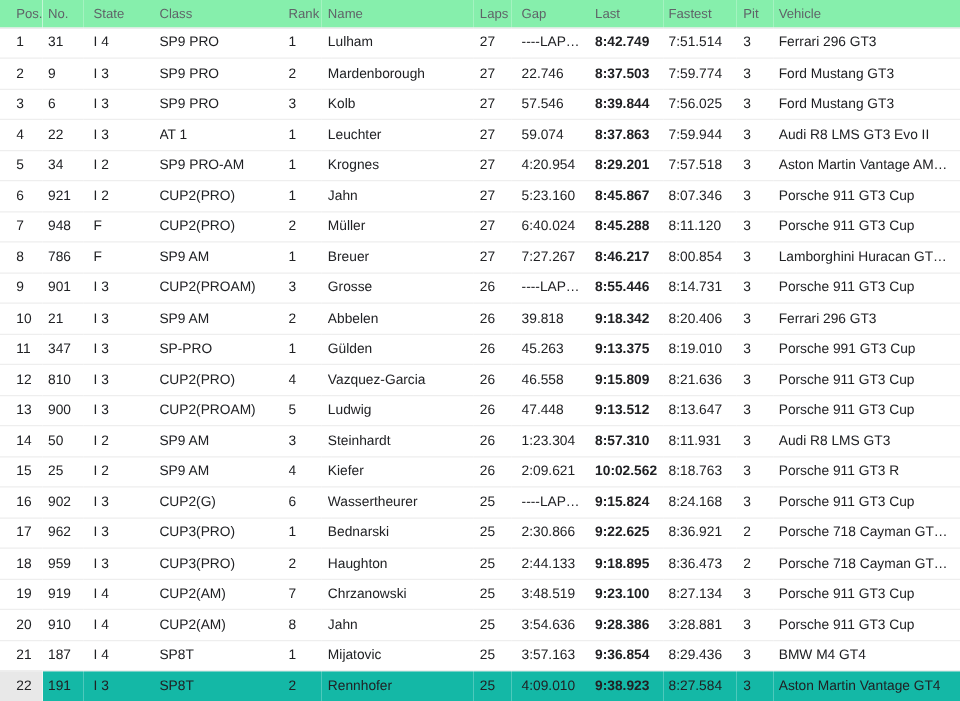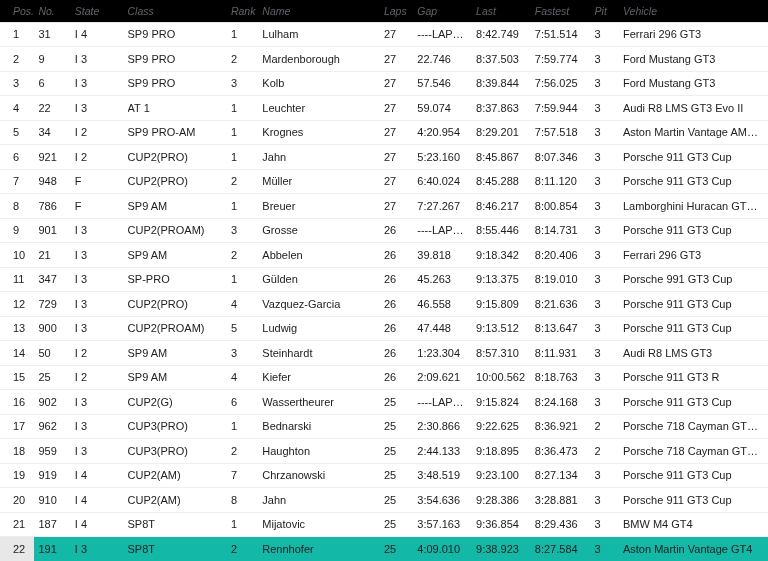--- a/index.html
+++ b/index.html
@@ -24,25 +24,24 @@
   }
 
   #results-table thead th {
     height: 22px;
     padding: 0 0 0 0;
     font-weight: 400;
     font-size: 10.5px;
     color: #5f6368;
     text-align: left;
     vertical-align: middle;
-    background: #000000;
+    background: #86efac;
     border-bottom: 1px solid #e8e8e8;
     white-space: nowrap;
     overflow: hidden;
-    font-style: italic;
   }
 
   #results-table tbody td {
     height: 24.5px;
     padding: 0;
     vertical-align: middle;
     border-bottom: 1px solid #eeeeee;
     white-space: nowrap;
     overflow: hidden;
     text-overflow: ellipsis;
@@ -68,21 +67,21 @@
   .col-vehicle  { width: 147px; }
 
   .cell-pos      { padding-left: 13px !important; }
   .cell-no       { padding-left: 4px  !important; }
   .cell-state    { padding-left: 8px  !important; margin-top: 38px; }
   .cell-class    { padding-left: 8px  !important; }
   .cell-rank     { padding-left: 7px  !important; }
   .cell-name     { padding-left: 5px  !important; }
   .cell-laps     { padding-left: 5px  !important; }
   .cell-gap      { padding-left: 8px  !important; padding-right: 6px !important; }
-  .cell-last     { padding-left: 4px  !important; }
+  .cell-last     { padding-left: 4px  !important; font-weight: bold; }
   .cell-fastest  { padding-left: 4px  !important; }
   .cell-pit      { padding-left: 6px  !important; }
   .cell-vehicle  { padding-left: 4px  !important; padding-right: 8px !important; }
 
   .h-pos      { padding-left: 13px !important; }
   .h-no       { padding-left: 4px  !important; }
   .h-state    { padding-left: 8px  !important; }
   .h-class    { padding-left: 8px  !important; margin-left: 48px; }
   .h-rank     { padding-left: 7px  !important; }
   .h-name     { padding-left: 5px  !important; }
@@ -534,21 +533,21 @@
           <span class="truncate">3</span>
         </td>
         <td class="cell-vehicle">
           <span class="truncate">Porsche 991 GT3 Cup</span>
         </td>
       </tr>
       <tr>
         <td class="cell-pos">
           <span class="truncate">12</span>
         </td>
-        <td class="cell-no"><span class="car-no">729</span></td>
+        <td class="cell-no"><span class="car-no">810</span></td>
         <td class="cell-state">
           <span class="truncate">I 3</span>
         </td>
         <td class="cell-class">
           <span class="truncate">CUP2(PRO)</span>
         </td>
         <td class="cell-rank">
           <span class="truncate">4</span>
         </td>
         <td class="cell-name">
@@ -662,21 +661,21 @@
         <td class="cell-name">
           <span class="truncate">Kiefer</span>
         </td>
         <td class="cell-laps">
           <span class="truncate">26</span>
         </td>
         <td class="cell-gap">
           <span class="truncate">2:09.621</span>
         </td>
         <td class="cell-last">
-          <span class="truncate">10:00.562</span>
+          <span class="truncate">10:02.562</span>
         </td>
         <td class="cell-fastest">
           <span class="truncate">8:18.763</span>
         </td>
         <td class="cell-pit">
           <span class="truncate">3</span>
         </td>
         <td class="cell-vehicle">
           <span class="truncate">Porsche 911 GT3 R</span>
         </td>

